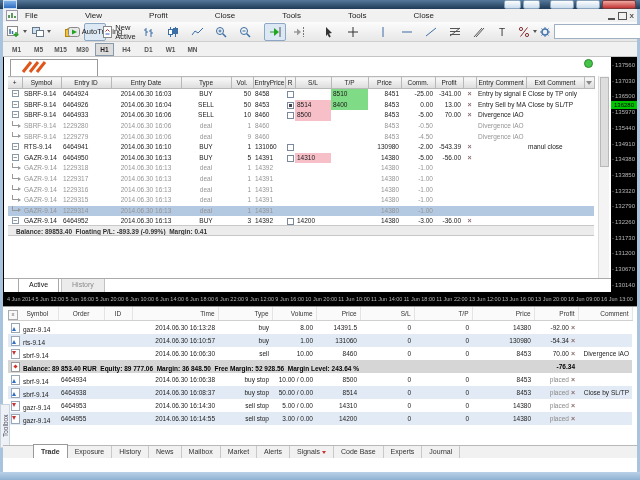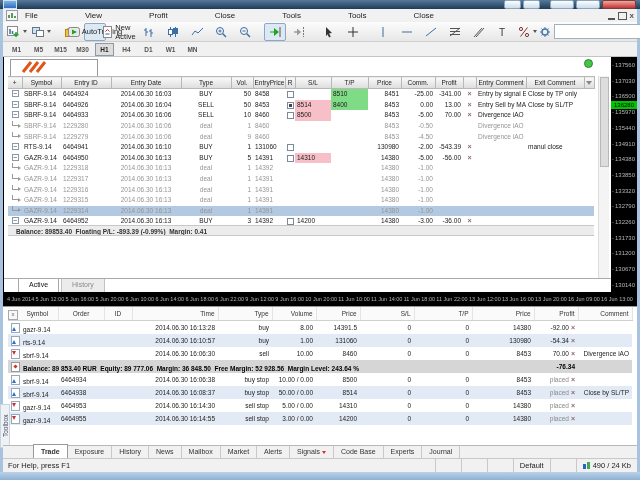--- a/index.html
+++ b/index.html
@@ -852,29 +852,14 @@
       <span class="btab">News</span>
       <span class="btab">Mailbox</span>
       <span class="btab">Market</span>
       <span class="btab">Alerts</span>
       <span class="btab">Signals<span class="badge"></span></span>
       <span class="btab">Code Base</span>
       <span class="btab">Experts</span>
       <span class="btab">Journal</span>
     </div>
 
-  <div class="statusbar">
-    <span class="sb-help">For Help, press F1</span>
-    <span class="sb-cell sb-empty"></span>
-    <span class="sb-cell sb-empty"></span>
-    <span class="sb-cell sb-empty"></span>
-    <span class="sb-cell">Default</span>
-    <span class="sb-cell sb-empty"></span>
-    <span class="sb-cell">
-      <span class="traffic-bars">
-          <span class="tbar1"></span>
-          <span class="tbar2"></span>
-        </span>
-      <span>490 / 24 Kb</span>
-    </span>
-  </div>
 
 </div>
 
 </body></html>

